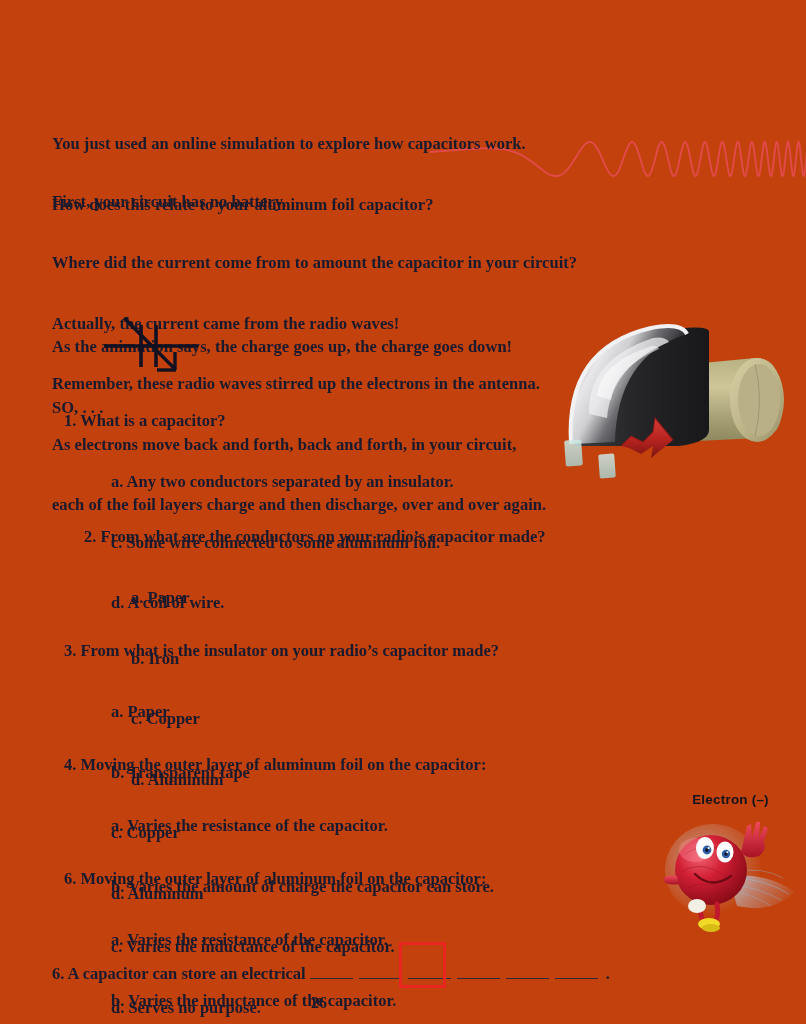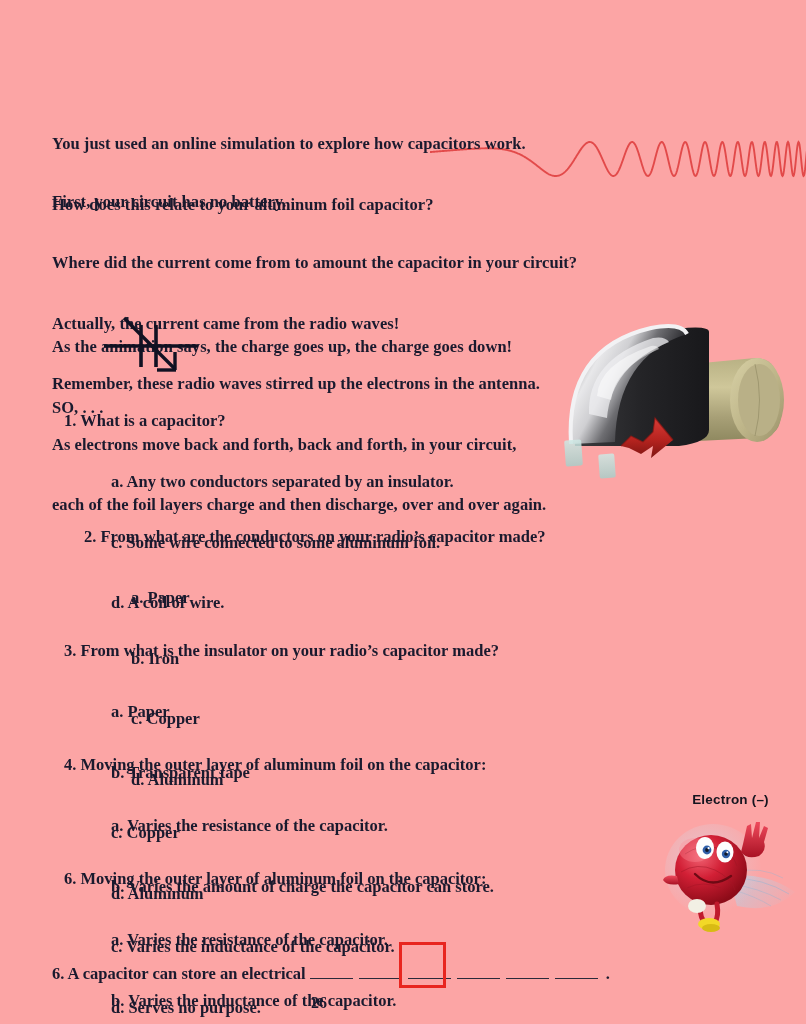--- a/index.html
+++ b/index.html
@@ -13,21 +13,21 @@
     background: #d4d4e8;
     font-family: "Liberation Serif", "DejaVu Serif", serif;
     color: #1a1a2e;
     overflow: hidden;
     position: relative;
   }
   .page {
     position: relative;
     width: 806px;
     height: 1024px;
-    background: #fca5a5;
+    background: #c2410c;
     overflow: hidden;
   }
 
   
   .para {
     position: absolute;
     left: 52px;
     font-weight: bold;
     font-size: 16.5px;
     line-height: 20.2px;

